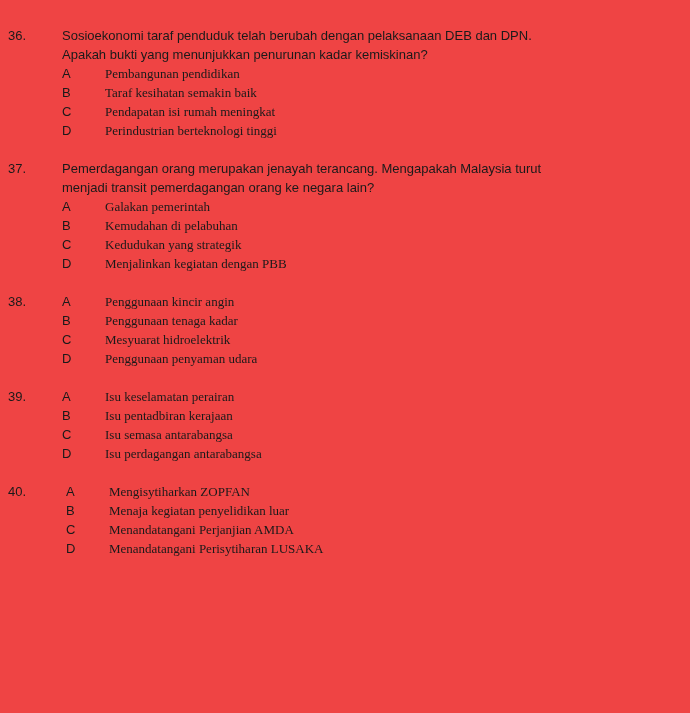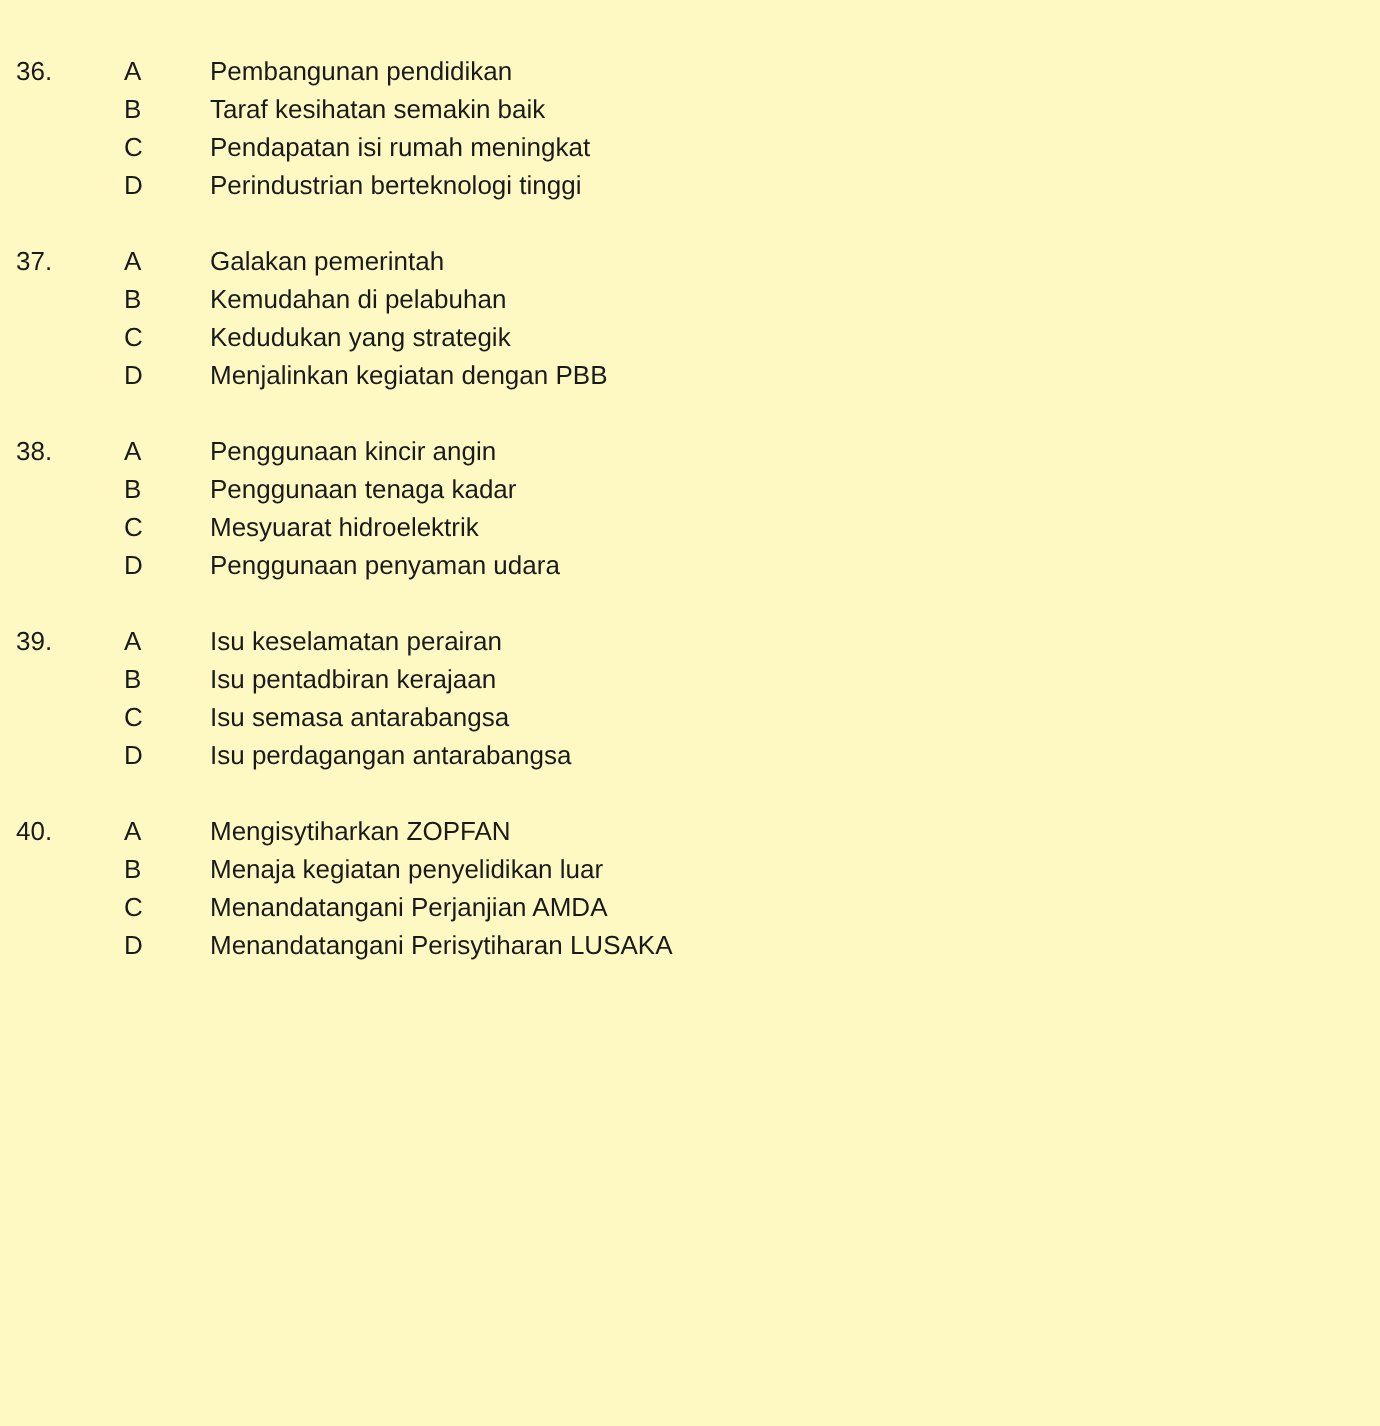--- a/index.html
+++ b/index.html
@@ -4,34 +4,35 @@
 <style>
   html, body {
     margin: 0;
     padding: 0;
     background: #ffffff;
   }
   .page {
     width: 690px;
     min-height: 713px;
     box-sizing: border-box;
-    background: #fef9c3;
+    background: #ef4444;
     color: #1a1a1a;
     font-family: "Liberation Sans", sans-serif;
     font-size: 13px;
     line-height: 19px;
     padding: 26px 10px 20px 8px;
   }
   .question {
     display: flex;
     align-items: flex-start;
     margin-bottom: 19px;
   }
   .question:last-child {
     margin-bottom: 0;
+    justify-content: space-between;
   }
   .qnum {
     width: 54px;
     flex: 0 0 54px;
   }
   .qbody {
     flex: 1 1 auto;
     max-width: 614px;
   }
   .qtext {
@@ -40,30 +41,33 @@
   .option {
     display: flex;
     align-items: flex-start;
   }
   .oletter {
     width: 43px;
     flex: 0 0 43px;
   }
   .otext {
     flex: 1 1 auto;
+    font-family: Liberation Serif, serif;
   }
 </style>
 </head>
 <body>
 
 <div class="page">
 
   <div class="question">
     <div class="qnum">36.</div>
     <div class="qbody">
+      <div class="qtext">Sosioekonomi taraf penduduk telah berubah dengan pelaksanaan DEB dan DPN.
+Apakah bukti yang menunjukkan penurunan kadar kemiskinan?</div>
       <div class="options">
         <div class="option">
           <span class="oletter">A</span>
           <span class="otext">Pembangunan pendidikan</span>
         </div>
         <div class="option">
           <span class="oletter">B</span>
           <span class="otext">Taraf kesihatan semakin baik</span>
         </div>
         <div class="option">
@@ -74,20 +78,22 @@
           <span class="oletter">D</span>
           <span class="otext">Perindustrian berteknologi tinggi</span>
         </div>
       </div>
     </div>
   </div>
 
   <div class="question">
     <div class="qnum">37.</div>
     <div class="qbody">
+      <div class="qtext">Pemerdagangan orang merupakan jenayah terancang. Mengapakah Malaysia turut
+menjadi transit pemerdagangan orang ke negara lain?</div>
       <div class="options">
         <div class="option">
           <span class="oletter">A</span>
           <span class="otext">Galakan pemerintah</span>
         </div>
         <div class="option">
           <span class="oletter">B</span>
           <span class="otext">Kemudahan di pelabuhan</span>
         </div>
         <div class="option">

